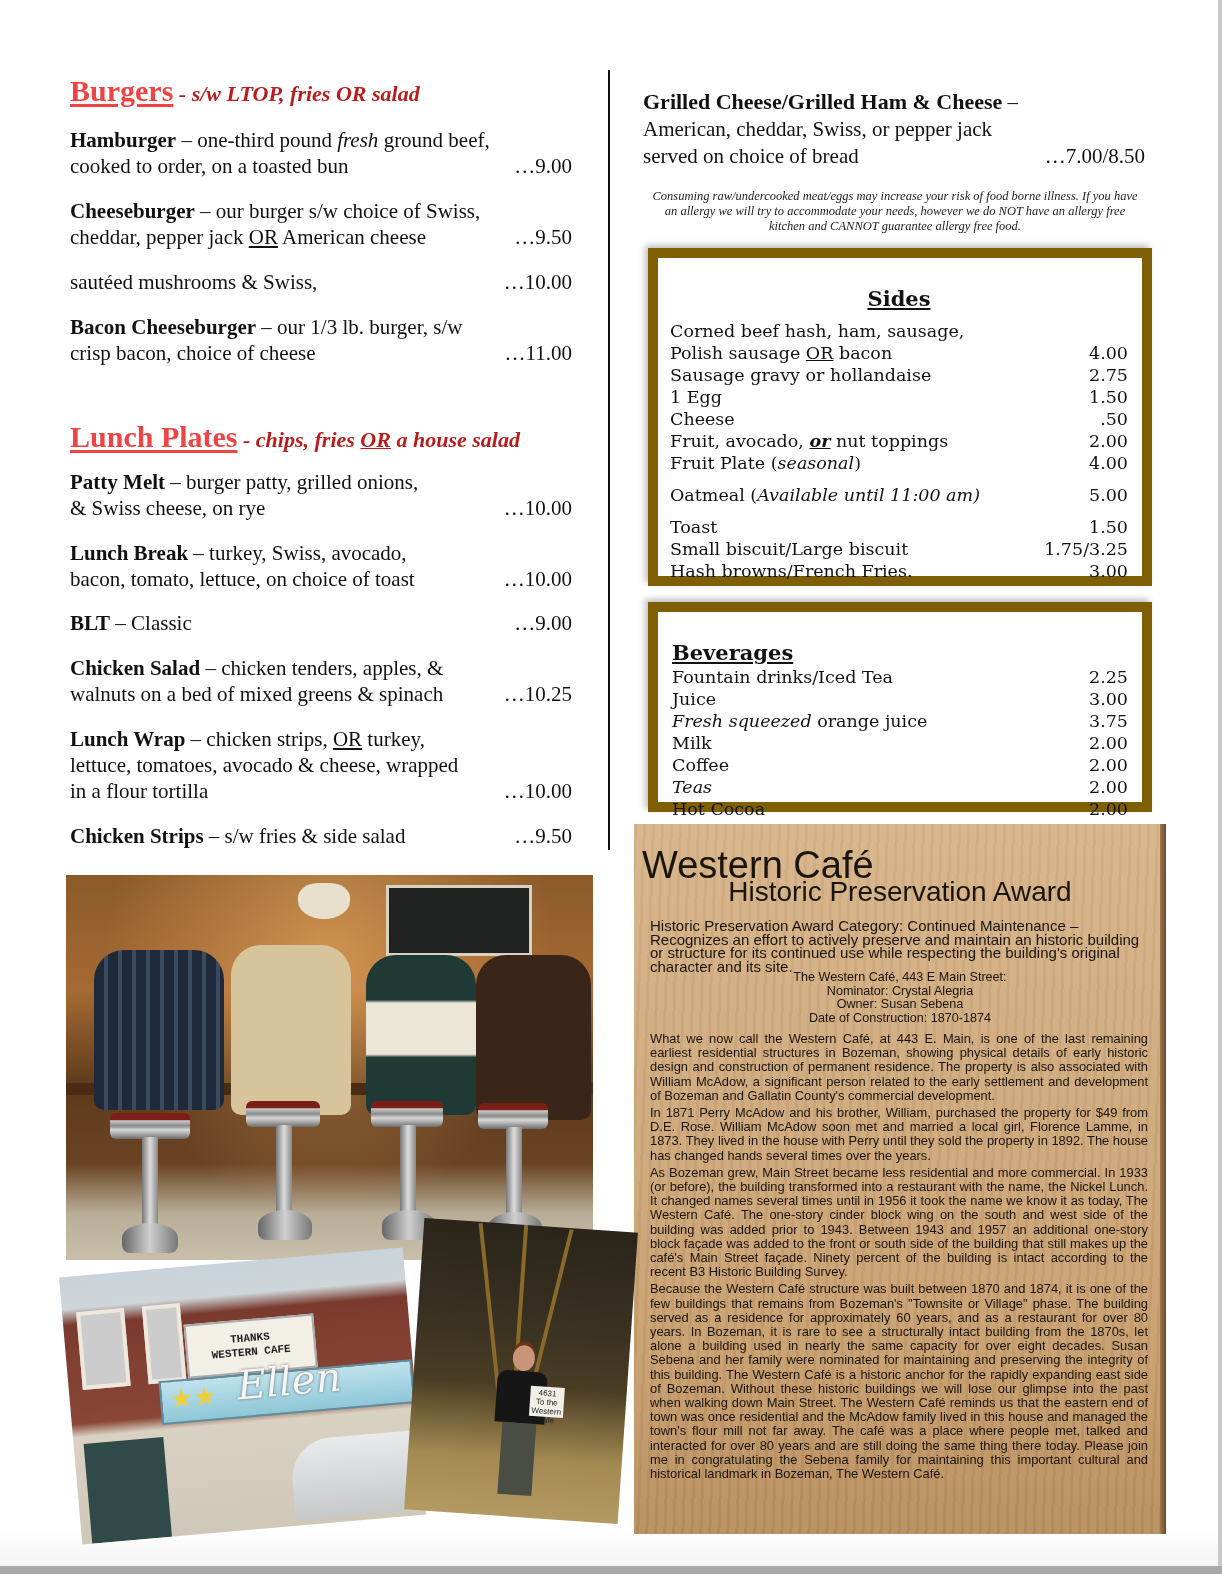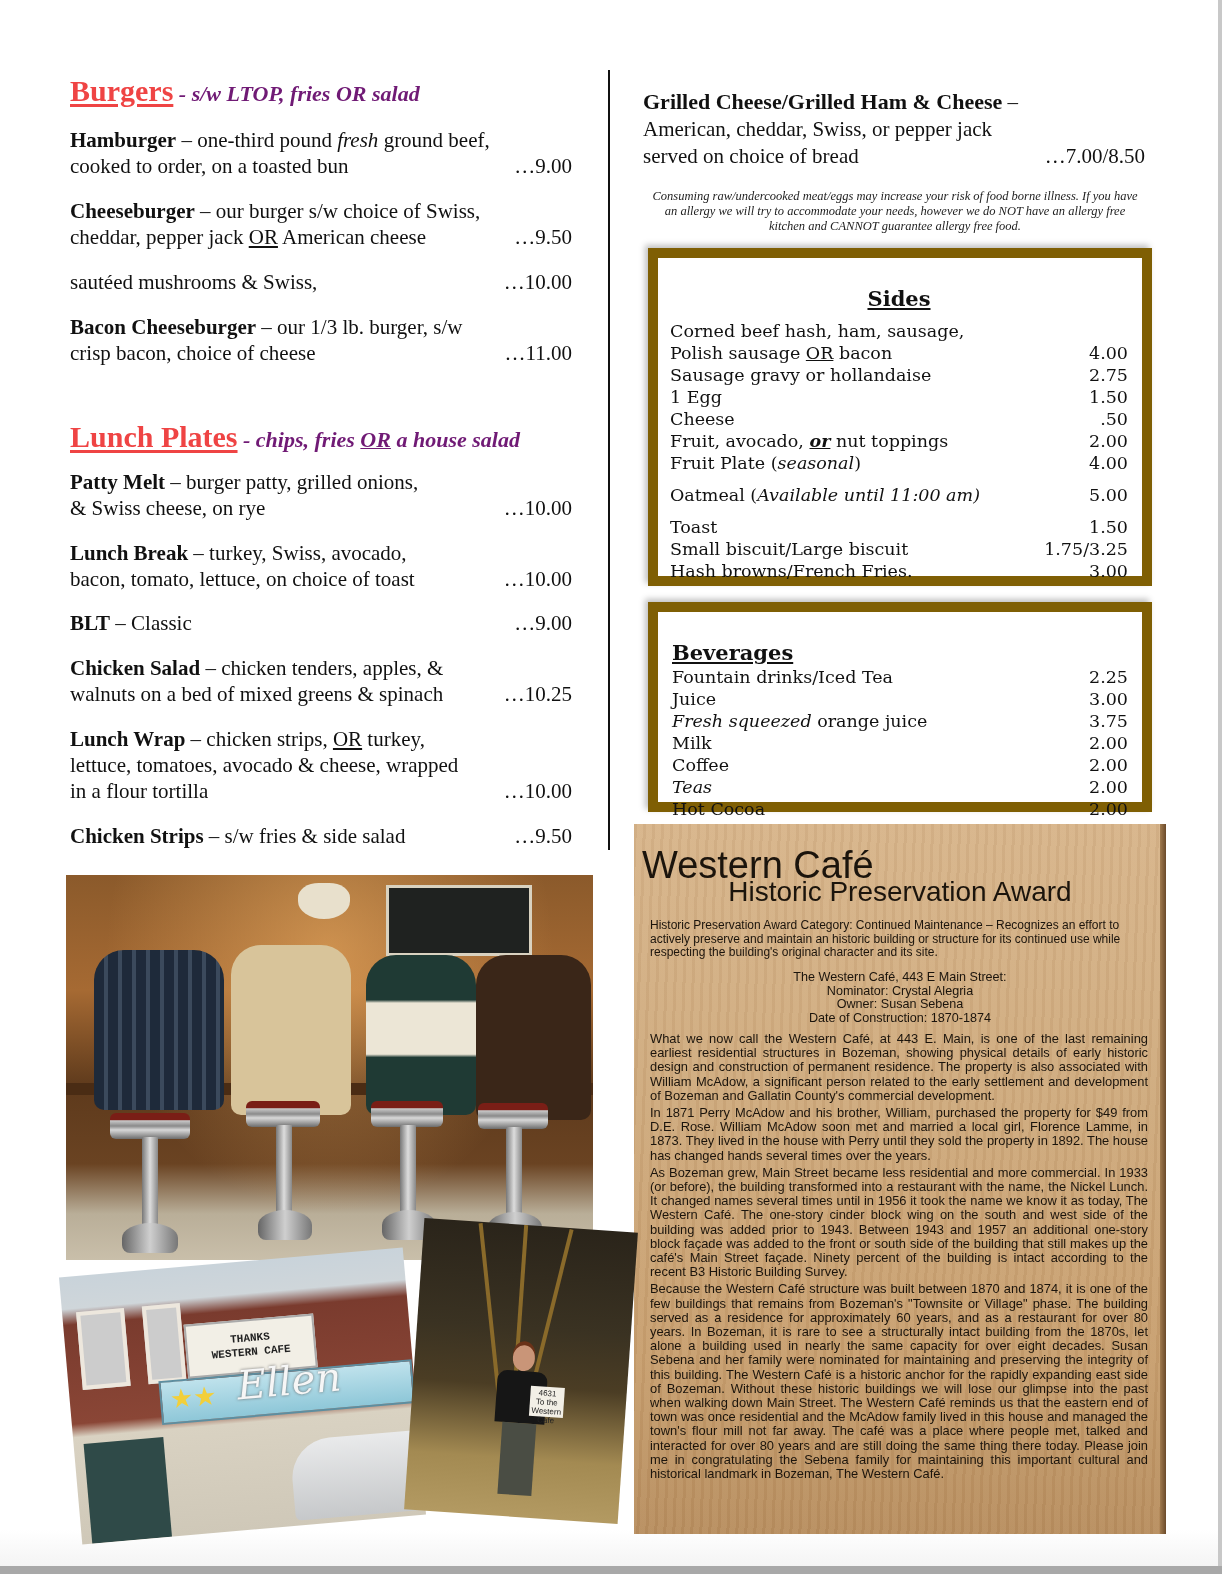--- a/index.html
+++ b/index.html
@@ -15,21 +15,21 @@
 
   .divider { position: absolute; left: 608px; top: 70px; width: 2px; height: 780px; background: #111; }
 
   
   .left-col { position: absolute; left: 70px; top: 72px; width: 502px; }
   .section-head { margin: 0; line-height: 38px; white-space: nowrap; }
   .section-title {
     font-weight: bold; font-size: 30px; color: #ef4444;
     text-decoration: underline; text-decoration-thickness: 3px; text-underline-offset: 3px;
   }
-  .section-sub { font-style: italic; font-size: 22px; color: #701a75; }
+  .section-sub { font-style: italic; font-size: 22px; color: #b91c1c; }
   .section-sub u { text-decoration-thickness: 1px; }
 
   .item { position: relative; font-size: 21px; line-height: 26px; margin-top: 19px; }
   .item-name { font-weight: bold; }
   .item .desc-line { display: block; padding-right: 80px; }
   .item .price { position: absolute; right: 0; bottom: 0; white-space: nowrap; }
 
   #burgers-section { position: absolute; top: 0; left: 0; width: 502px; }
   #lunch-section { position: absolute; top: 346px; left: 0; width: 502px; }
 
@@ -67,21 +67,21 @@
     position: absolute; left: 634px; top: 824px; width: 532px; height: 710px;
     background:
       repeating-linear-gradient(92deg, rgba(120,70,20,0.06) 0px, rgba(120,70,20,0.06) 3px, rgba(255,230,190,0.05) 3px, rgba(255,230,190,0.05) 9px),
       linear-gradient(180deg, #d7b58c 0%, #ceaa7e 40%, #c79f70 75%, #b78e60 100%);
     font-family: "Liberation Sans", "DejaVu Sans", sans-serif; color: #1b140c;
     overflow: hidden;
   }
   .plaque-edge { position: absolute; right: 0; top: 0; width: 6px; height: 100%; background: linear-gradient(90deg, #a07a4e, #6b4a2a); }
   .plaque h1 { margin: 8px; position: absolute; top: 12px; left: 0; width: 100%; text-align: left; font-weight: normal; font-size: 38px; line-height: 42px; }
   .plaque h2 { margin: 0; position: absolute; top: 52px; left: 0; width: 100%; text-align: center; font-weight: normal; font-size: 28px; line-height: 32px; }
-  .plaque .cat { position: absolute; top: 95px; left: 16px; right: 16px; font-size: 12px; line-height: 13.5px; }
+  .plaque .cat { position: absolute; top: 95px; left: 16px; right: 16px; font-size: 15px; line-height: 13.5px; }
   .plaque .meta { position: absolute; top: 147px; left: 16px; right: 16px; text-align: center; font-size: 12.6px; line-height: 13.5px; }
   .plaque .body { position: absolute; top: 208px; left: 16px; right: 18px; font-size: 12.9px; line-height: 14.2px; text-align: justify; }
   .plaque .body p { margin: 0 0 3px 0; }
 
   
   .photo { position: absolute; overflow: hidden; }
   #photo-counter {
     left: 66px; top: 875px; width: 527px; height: 385px;
     background:
       radial-gradient(ellipse at 50% 20%, rgba(255,190,110,0.5), rgba(0,0,0,0) 60%),

